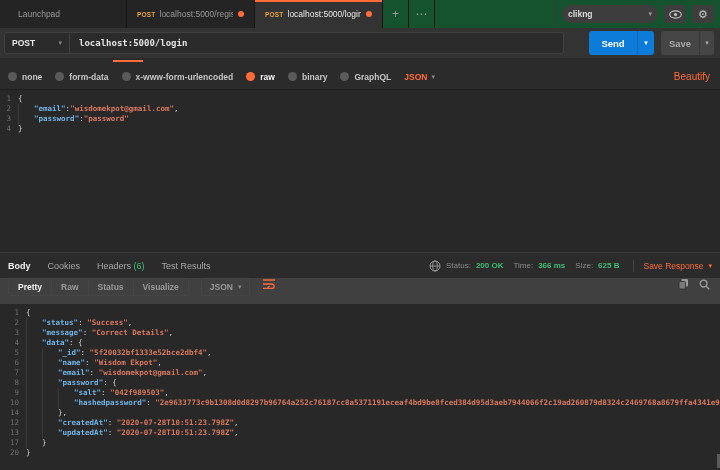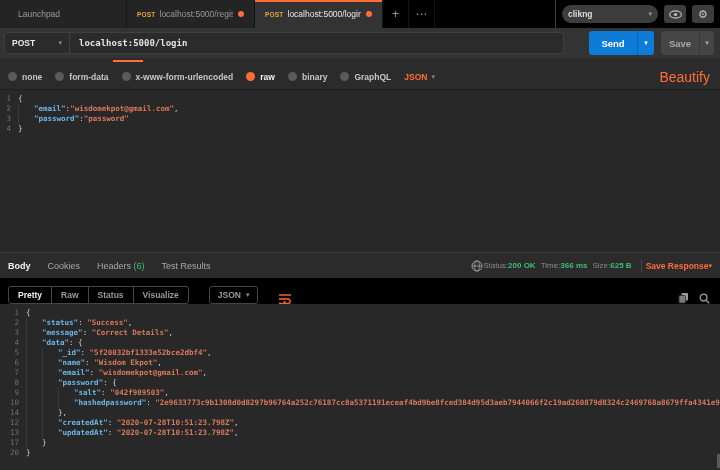--- a/index.html
+++ b/index.html
@@ -1,21 +1,21 @@
 <!DOCTYPE html>
 <html><head>
 <meta charset="utf-8">
 <style>
   * { margin:0; padding:0; box-sizing:border-box; }
   html,body { width:720px; height:470px; overflow:hidden; background:#262626;
     font-family:"Liberation Sans", sans-serif; }
   .app { width:720px; height:470px; display:flex; flex-direction:column; background:#282828; }
 
   
-  .topbar { height:28px; background:#000000; display:flex; align-items:stretch; flex:0 0 auto; }
+  .topbar { height:28px; background:#14532d; display:flex; align-items:stretch; flex:0 0 auto; }
   .tab { display:flex; align-items:center; padding:0 10px; border-right:1px solid #151515;
     background:#242424; color:#9a9a9a; font-size:9px; cursor:pointer; position:relative; }
   .tab.launchpad { width:127px; padding-left:18px; }
   .tab.req { width:128px; }
   .tab .post-badge { color:#e6a23c; font-weight:bold; font-size:6.5px; margin-right:4px; letter-spacing:.2px; }
   .tab .tab-label { flex:1; overflow:hidden; white-space:nowrap; font-size:8.5px; }
   .tab .dot { width:6px; height:6px; border-radius:50%; background:#ff6c37; margin-left:5px; flex:0 0 auto; }
   .tab.active { background:#333333; color:#e8e8e8; }
   .tab.active::before { content:""; position:absolute; top:0; left:0; right:0; height:2px; background:#ff6c37; }
   .tbtn { width:26px; display:flex; align-items:center; justify-content:center; color:#9a9a9a;
@@ -60,21 +60,21 @@
   .options { height:26px; background:#2b2b2b; border-bottom:1px solid #1f1f1f; display:flex;
     align-items:center; padding:0 8px; gap:13px; flex:0 0 auto; }
   .radio { display:flex; align-items:center; gap:5px; cursor:pointer; }
   .radio .rdot { width:9px; height:9px; border-radius:50%; background:#5a5a5a; }
   .radio .rlabel { color:#c6c6c6; font-size:8.5px; font-weight:bold; }
   .radio.selected .rdot { background:#ff6c37; }
   .radio.selected .rlabel { color:#f2f2f2; }
   .lang-select { display:flex; align-items:center; gap:4px; cursor:pointer; }
   .lang-select .lname { color:#ff6c37; font-size:8.5px; font-weight:bold; }
   .lang-select .caret { color:#8a8a8a; font-size:7px; }
-  .beautify { margin-left:auto; color:#ff6c37; font-size:14px; cursor:pointer; padding-right:2px; }
+  .beautify { margin-left:auto; color:#ff6c37; font-size:10px; cursor:pointer; padding-right:2px; }
 
   
   .editor { background:#282828; overflow:hidden; padding-top:4px; cursor:text; }
   .editor.request { flex:0 0 162px; }
   .editor.response { flex:1; position:relative; }
   .ed-line { display:flex; height:10px; line-height:10px;
     font-family:"DejaVu Sans Mono", monospace; font-size:7.5px; }
   .editor.request .ln { flex:0 0 18px; }
   .editor.response .ln { flex:0 0 26px; }
   .ln { text-align:right; padding-right:7px; color:#6e6e6e; }
@@ -85,30 +85,30 @@
   .tk-k { color:#6fb5e7; font-weight:bold; }
   .tk-s { color:#d9795e; font-weight:bold; }
   .tk-n { color:#7fccc4; font-weight:bold; }
 
   
   .resp-tabs { height:26px; background:#2b2b2b; border-top:1px solid #3c3c3c; display:flex;
     align-items:center; padding:0 8px; flex:0 0 auto; }
   .rtab { color:#a8a8a8; font-size:9px; margin-right:17px; cursor:pointer; white-space:nowrap; }
   .rtab.active { color:#f2f2f2; font-weight:bold; }
   .rtab .count { color:#3ebd73; }
-  .resp-meta { margin-left:auto; display:flex; align-items:center; }
+  .resp-meta { margin-left:auto; display:flex; align-items:center; gap:5px; }
   .meta-label { color:#8b8b8b; font-size:8px; }
   .meta-value { color:#3ebd73; font-size:8px; font-weight:bold; margin-right:5px; }
   .meta-divider { width:1px; height:12px; background:#454545; margin:0 4px; }
-  .save-response { color:#ff6c37; font-size:8.5px; font-weight:bold; cursor:pointer; }
+  .save-response { color:#ff6c37; font-size:8.5px; font-weight:normal; cursor:pointer; }
   .save-response-caret { color:#ff6c37; font-size:7px; cursor:pointer; }
 
   
-  .resp-toolbar { height:26px; background:#000000; display:flex; align-items:flex-end;
-    padding:0 8px; gap:20px; flex:0 0 auto; }
+  .resp-toolbar { height:26px; background:#404040; display:flex; align-items:flex-start;
+    padding:0 8px; gap:12px; flex:0 0 auto; }
   .seg-group { display:flex; border:1px solid #454545; border-radius:3px; height:18px; overflow:hidden; }
   .seg { display:flex; align-items:center; padding:0 9px; color:#999; font-size:8.5px;
     font-weight:bold; cursor:pointer; border-left:1px solid #454545; }
   .seg:first-child { border-left:none; }
   .seg.active { color:#f2f2f2; }
   .json-box { display:flex; align-items:center; gap:5px; border:1px solid #454545; border-radius:3px;
     height:18px; padding:0 8px; cursor:pointer; }
   .json-box .lname { color:#9a9a9a; font-size:8.5px; font-weight:bold; }
   .json-box .caret { color:#8a8a8a; font-size:7px; }
   .icon-orange { cursor:pointer; display:flex; align-items:center; }

